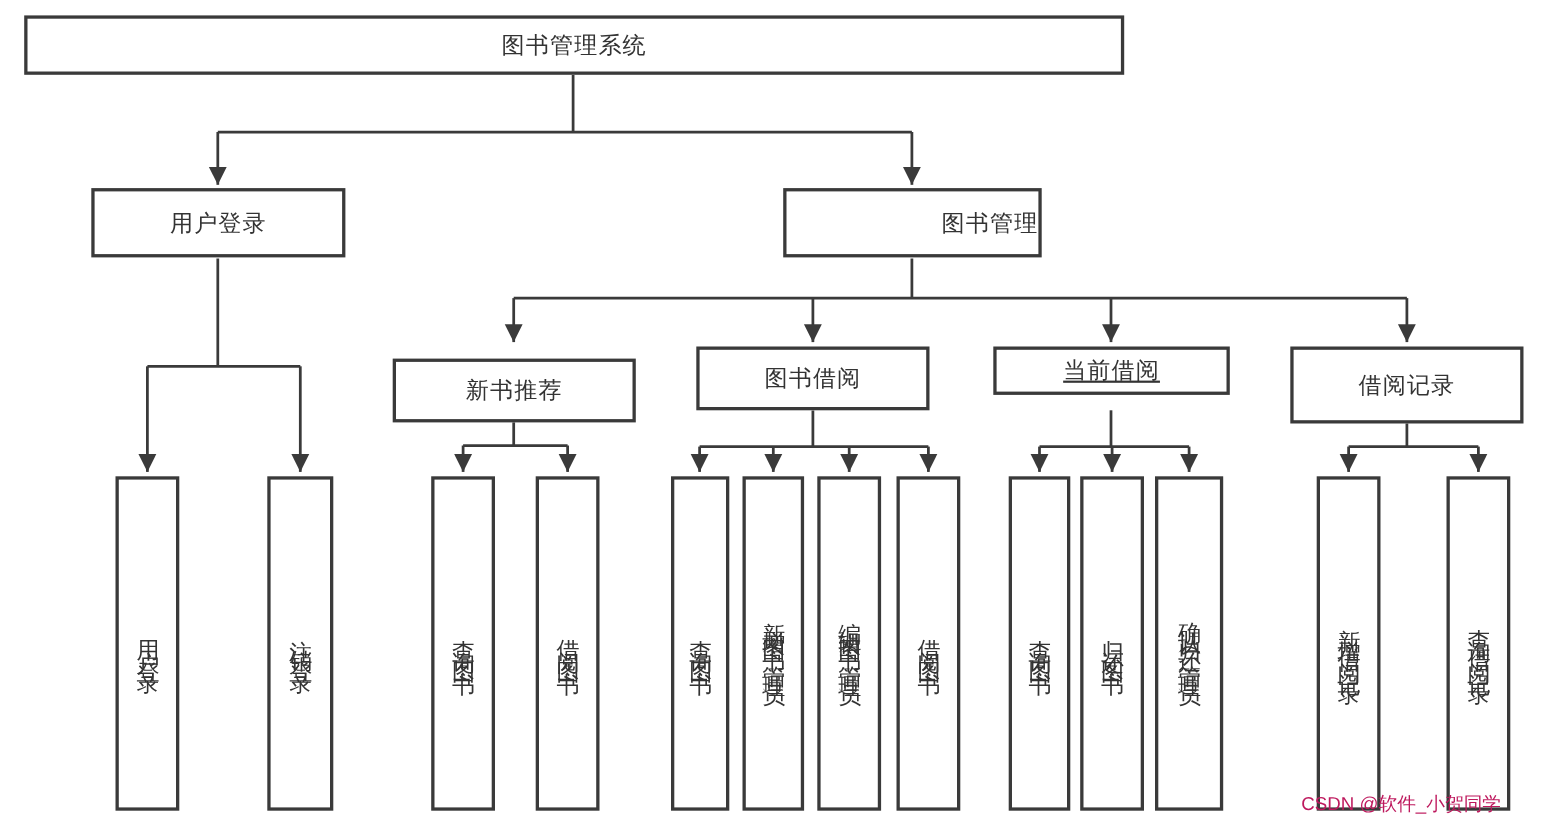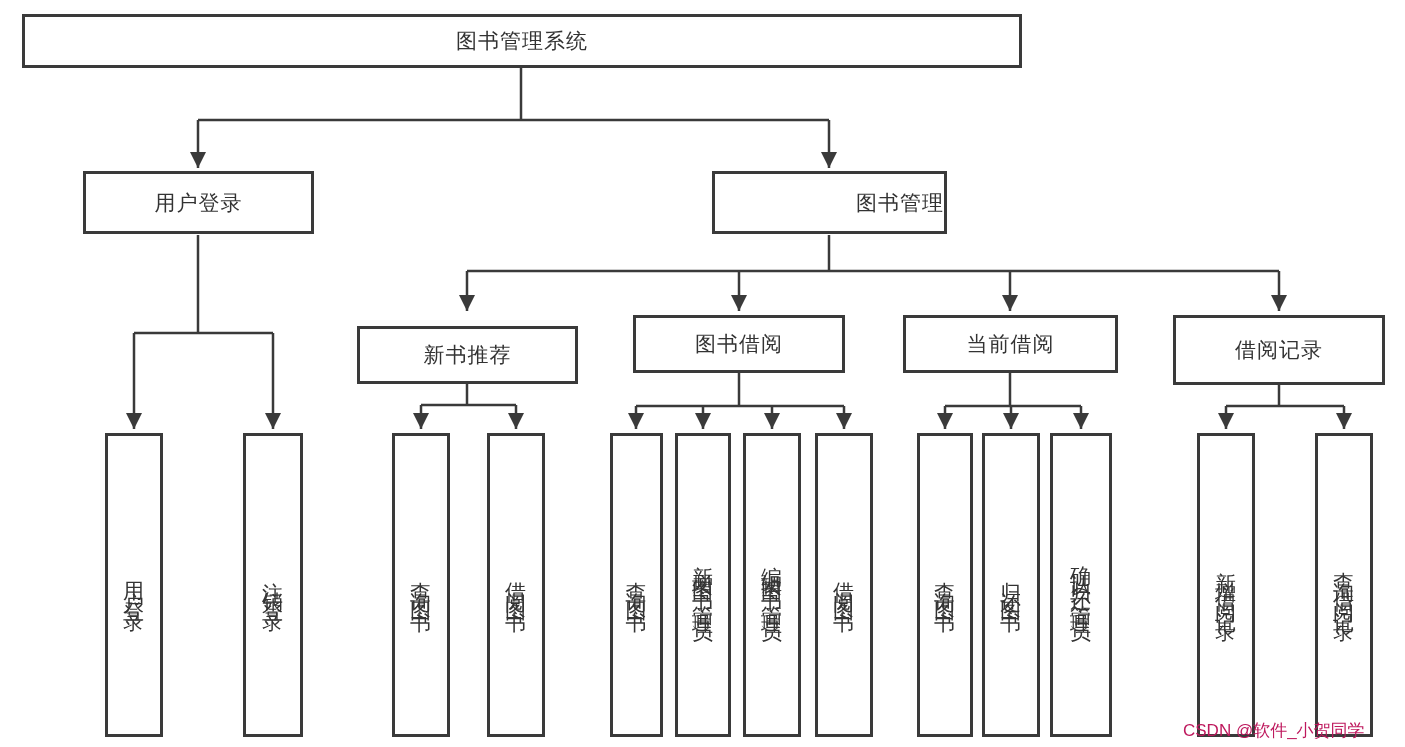--- a/index.html
+++ b/index.html
@@ -131,21 +131,21 @@
   <div class="node hnode" style="left:712px; top:171px; width:235px; height:63px;justify-content:flex-end;">
     <span>图书管理</span>
   </div>
 
   <div class="node hnode" style="left:357px; top:315px; width:221px; height:58px;margin-top:11px;">
     <span>新书推荐</span>
   </div>
   <div class="node hnode" style="left:633px; top:315px; width:212px; height:58px;">
     <span>图书借阅</span>
   </div>
-  <div class="node hnode" style="left:903px; top:315px; width:215px; height:58px;">
+  <div class="node hnode" style="left:903px; top:315px; width:215px; height:44px;text-decoration:underline;">
     <span>当前借阅</span>
   </div>
   <div class="node hnode" style="left:1173px; top:315px; width:212px; height:70px;">
     <span>借阅记录</span>
   </div>
 
   <div class="node leaf" style="left:105px; width:58px;">
     <span class="vtext">用户登录</span>
   </div>
   <div class="node leaf" style="left:243px; width:60px;">

